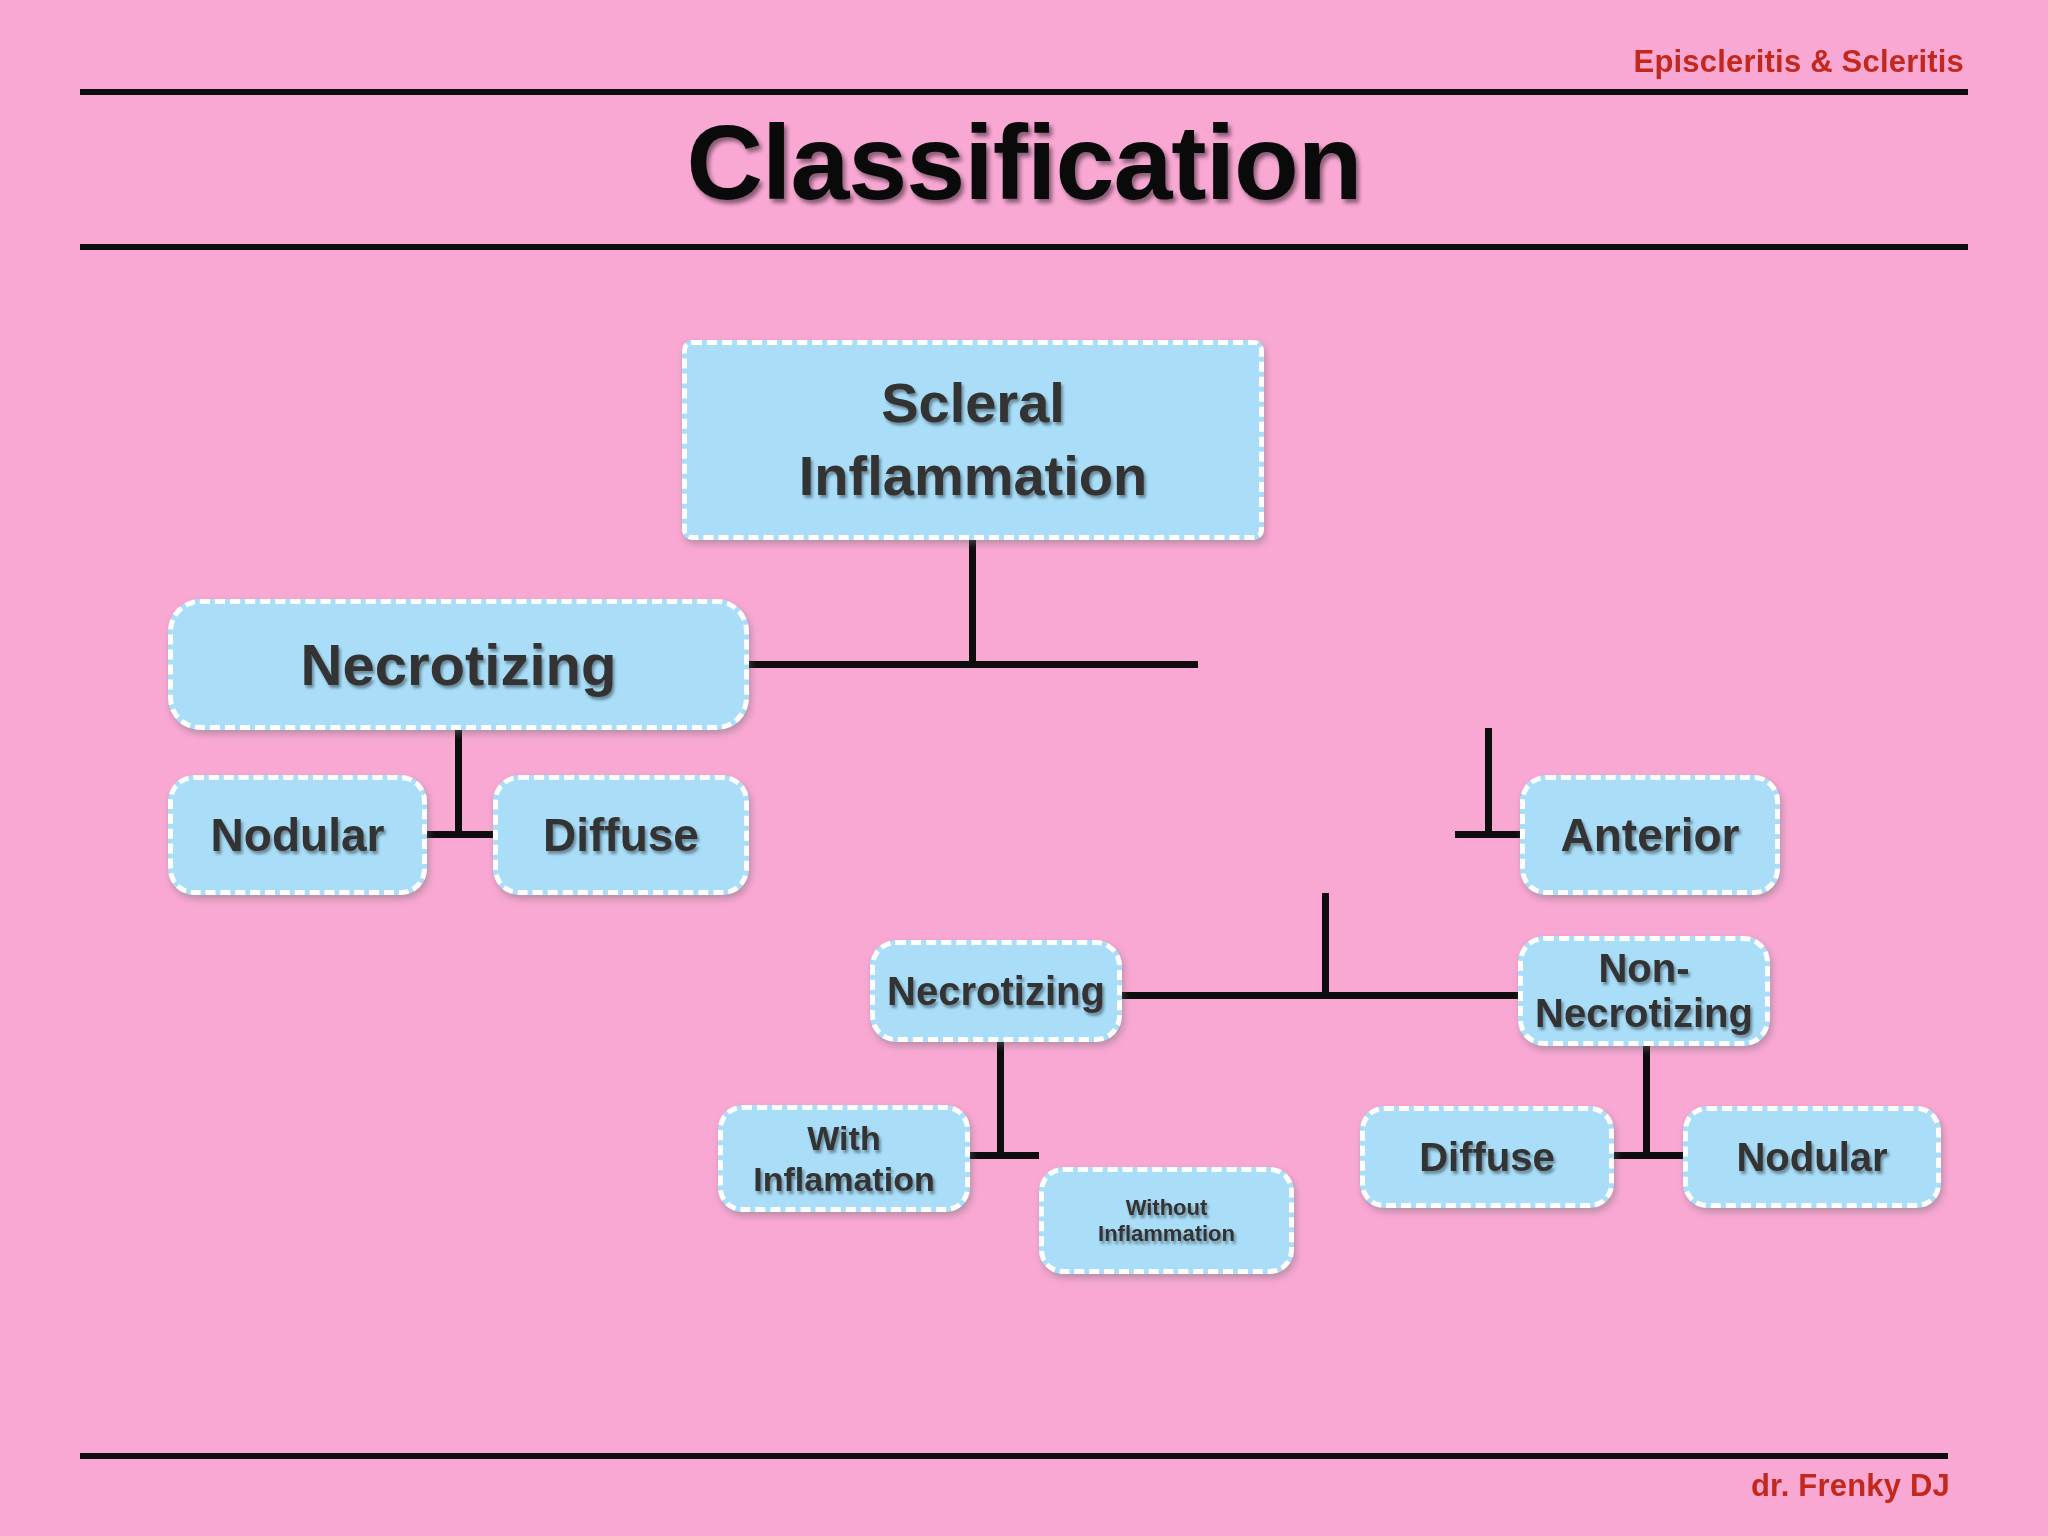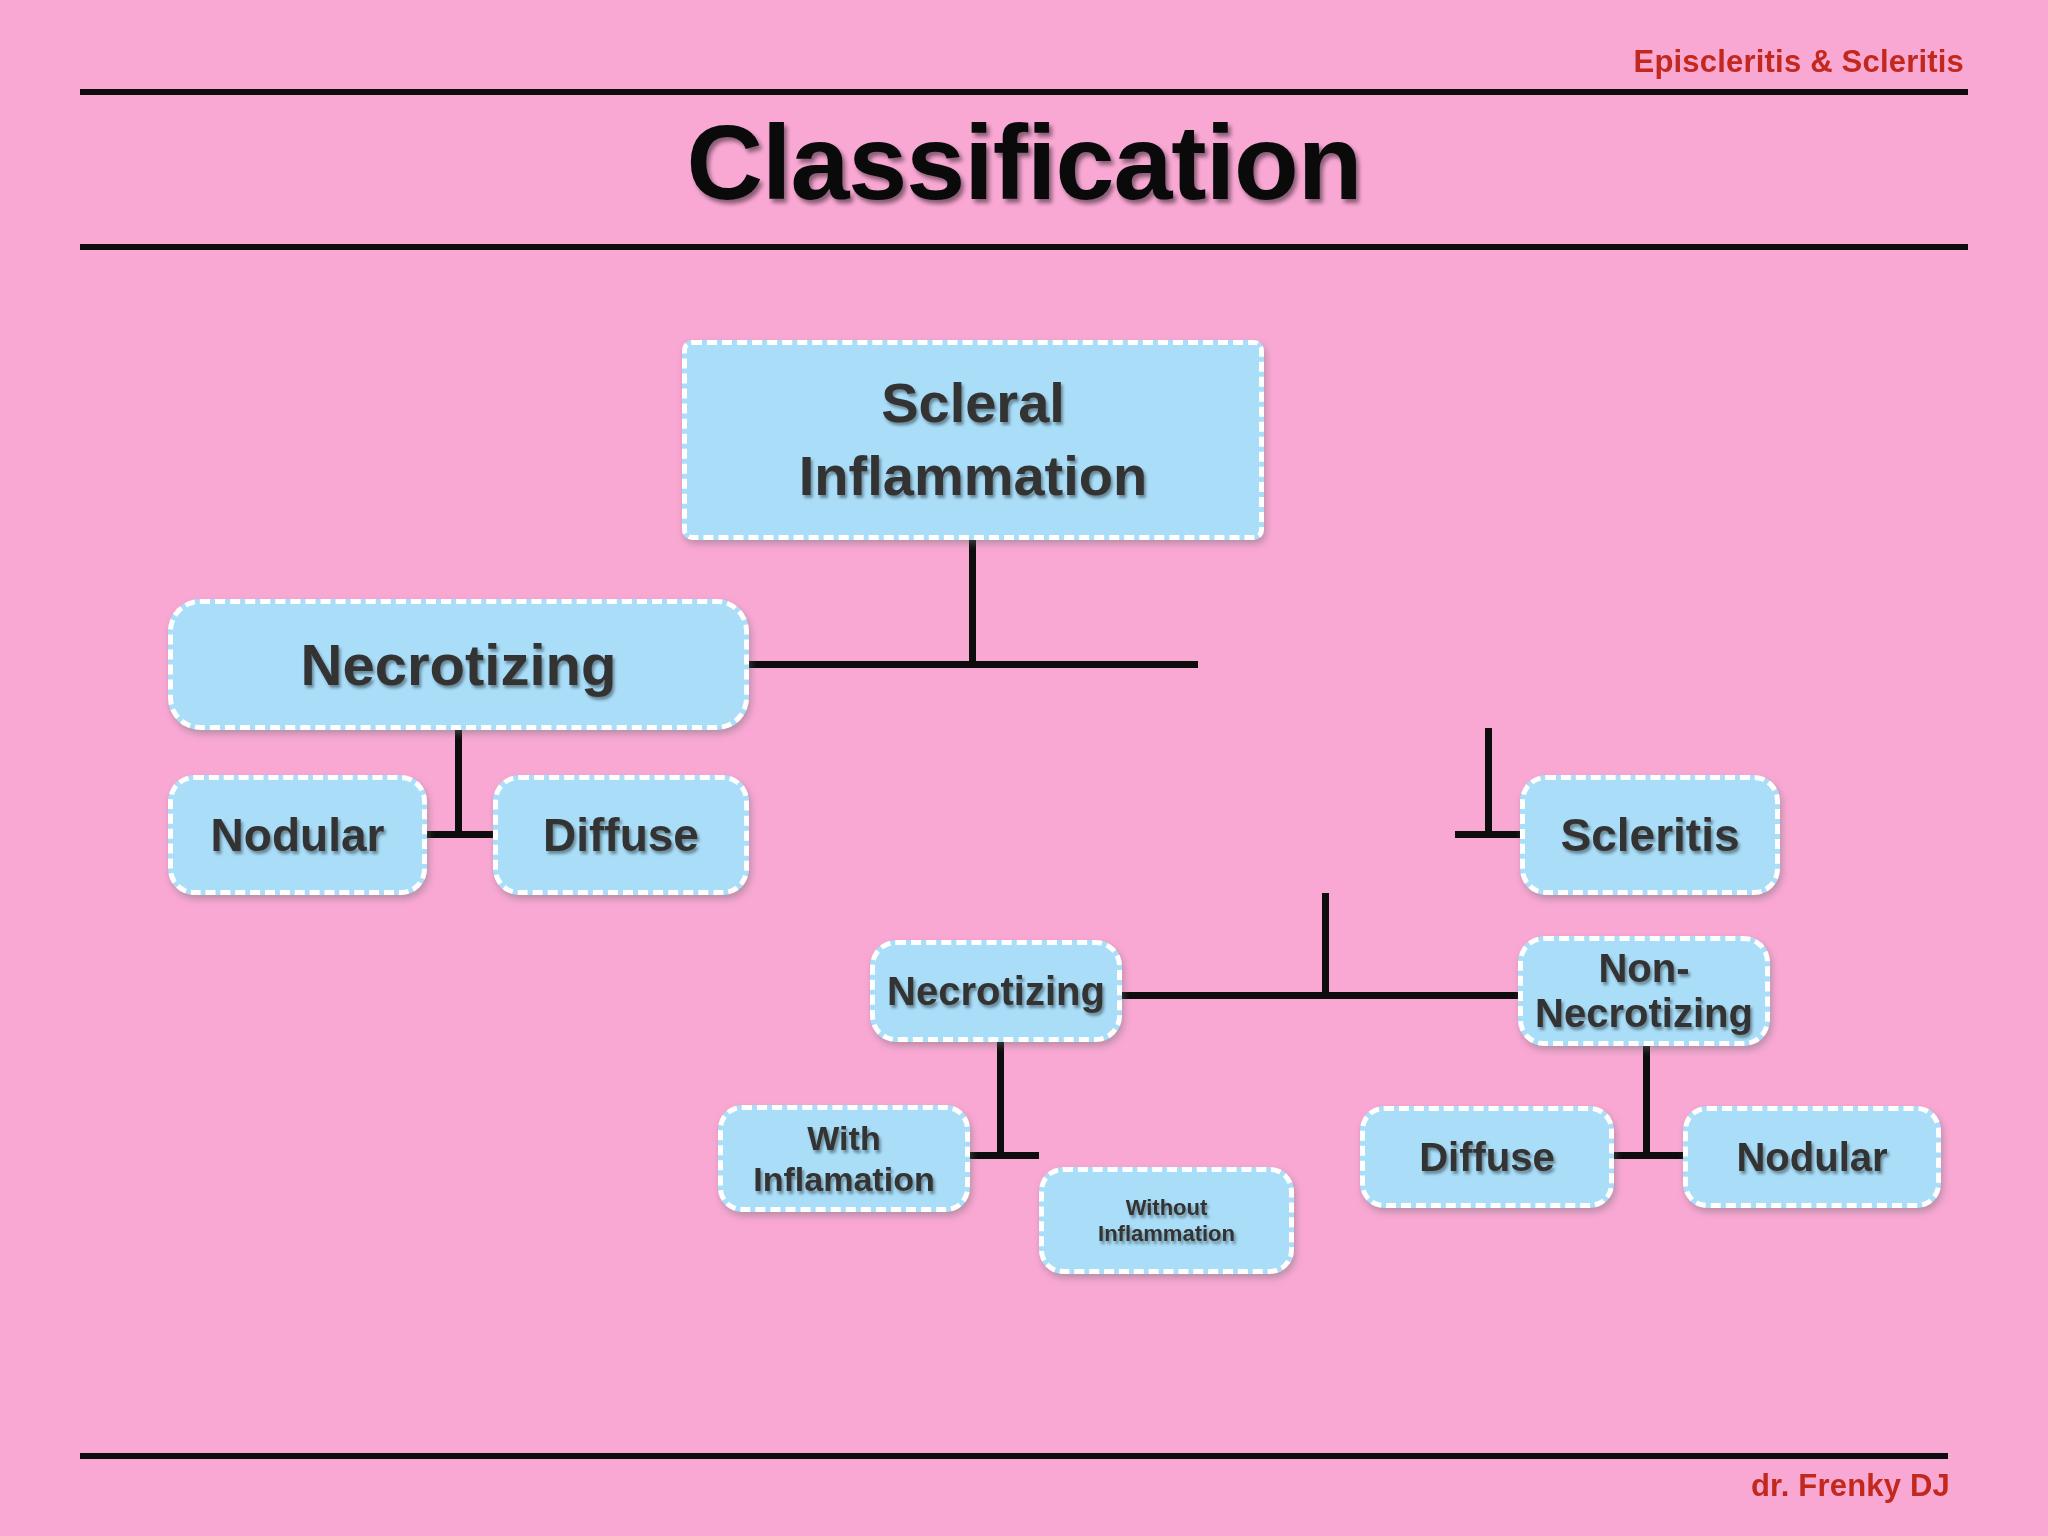--- a/index.html
+++ b/index.html
@@ -89,21 +89,21 @@
   <div class="conn" id="c-v-necro"></div>
   <div class="conn" id="c-h-necro"></div>
   <div class="conn" id="c-v-nonnecro"></div>
   <div class="conn" id="c-h-nonnecro"></div>
 
   <div class="node" id="n-scleral">Scleral
 Inflammation</div>
   <div class="node" id="n-episcleritis">Necrotizing</div>
   <div class="node" id="n-nodular-epi">Nodular</div>
   <div class="node" id="n-diffuse-epi">Diffuse</div>
-  <div class="node" id="n-posterior">Scleritis</div>
+  <div class="node" id="n-posterior">Anterior</div>
   <div class="node" id="n-necrotizing">Necrotizing</div>
   <div class="node" id="n-non-necrotizing">Non-
 Necrotizing</div>
   <div class="node" id="n-with-infl">With
 Inflamation</div>
   <div class="node" id="n-without-infl">Without
 Inflammation</div>
   <div class="node" id="n-diffuse-scl">Diffuse</div>
   <div class="node" id="n-nodular-scl">Nodular</div>
 

